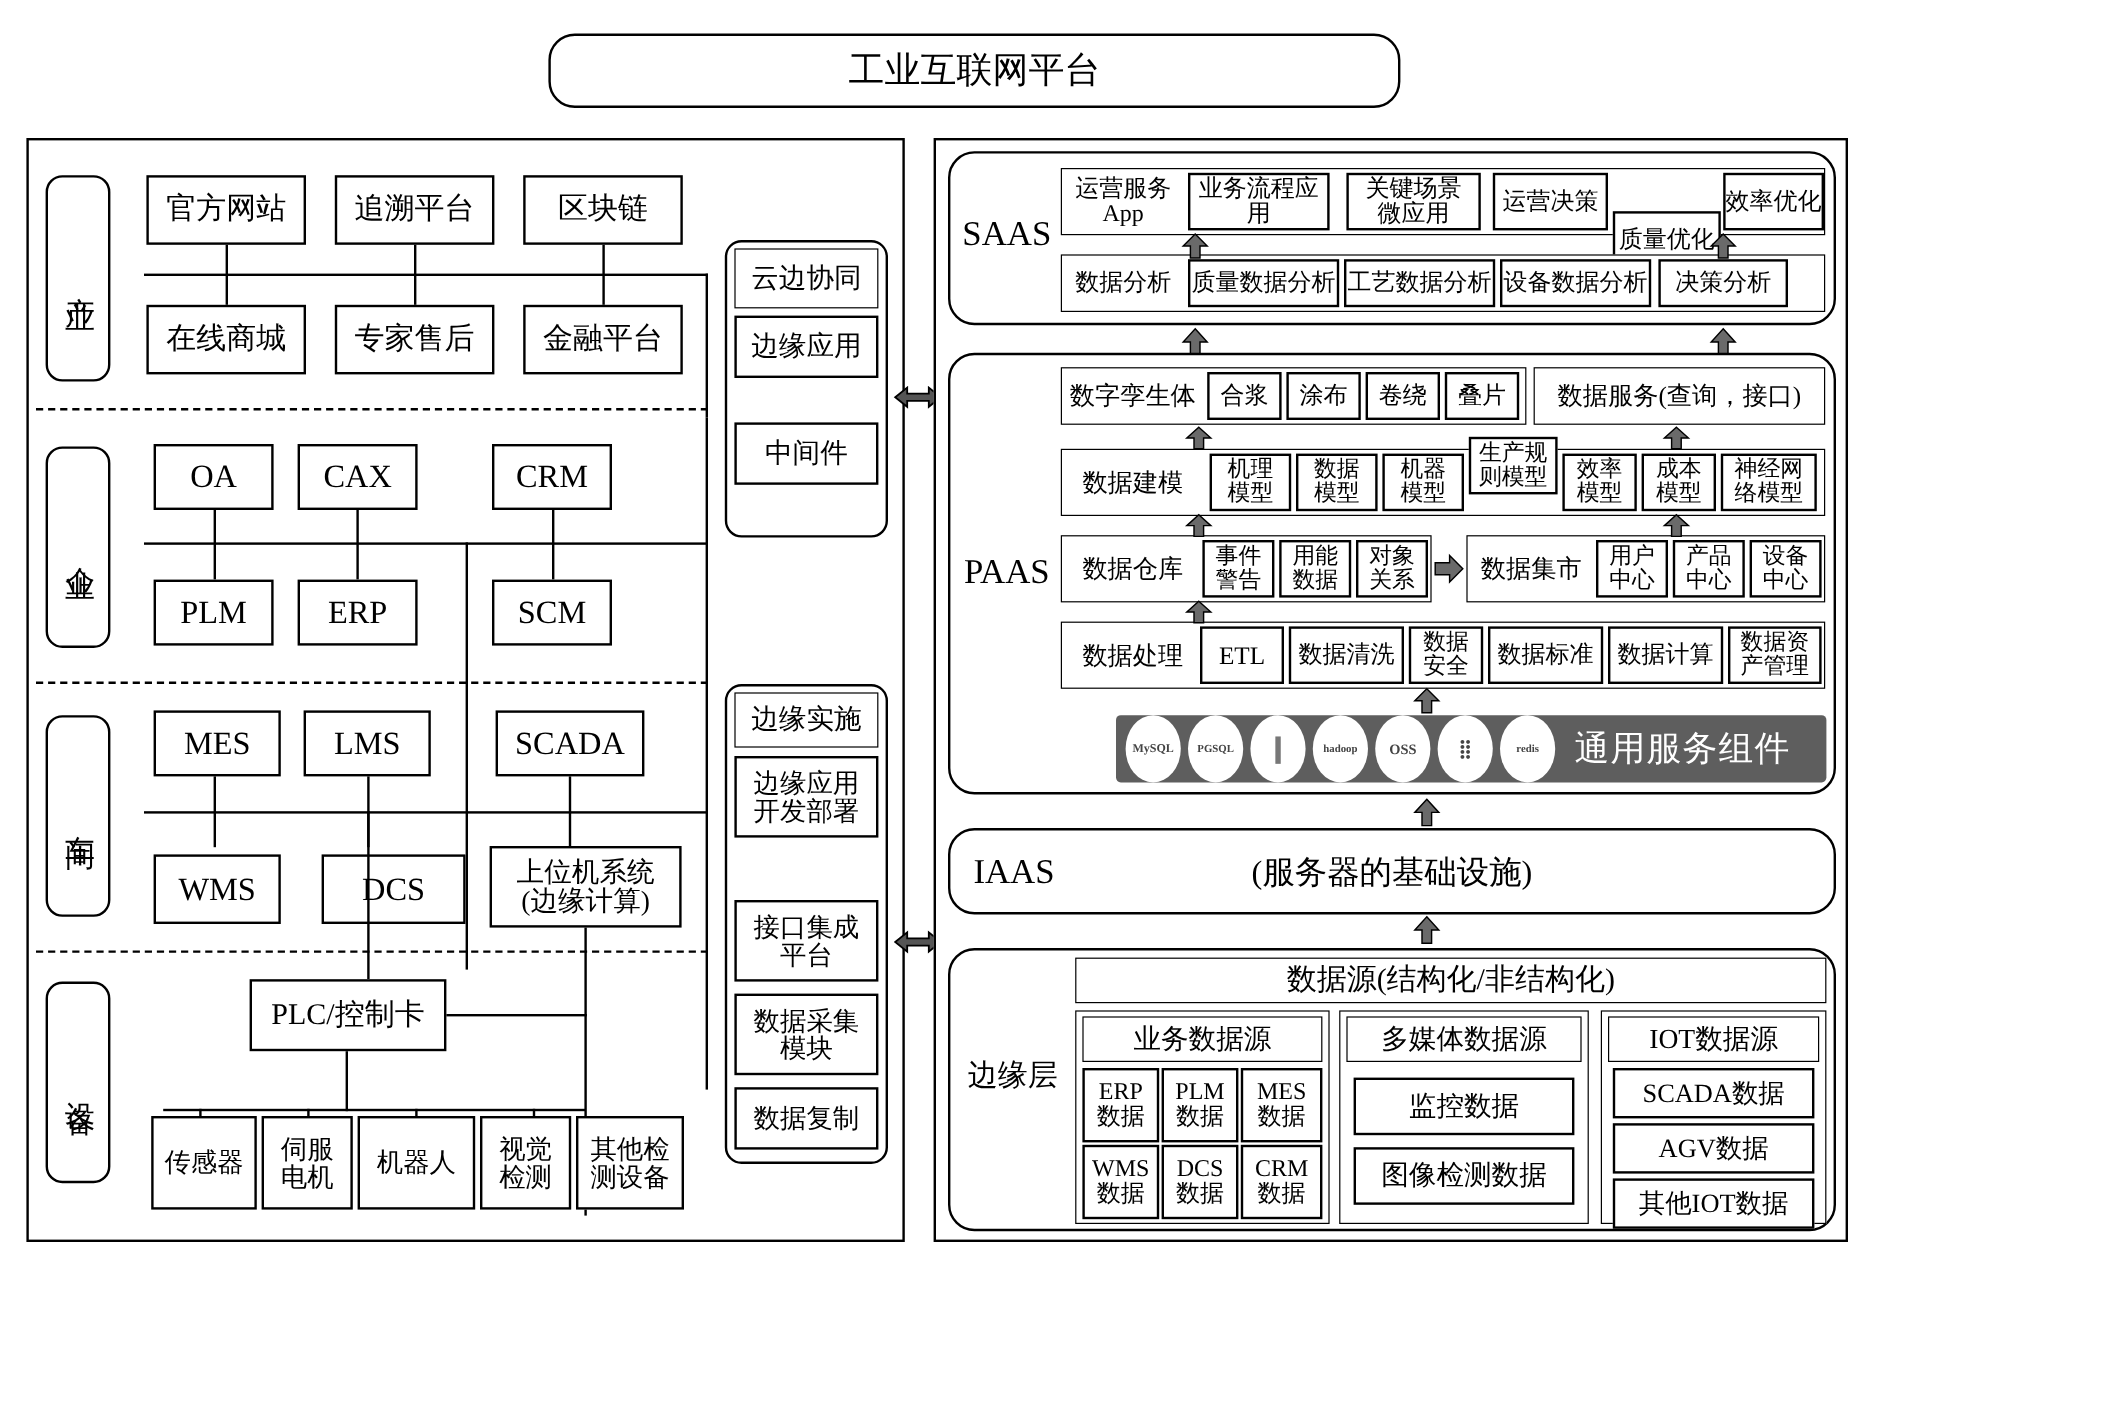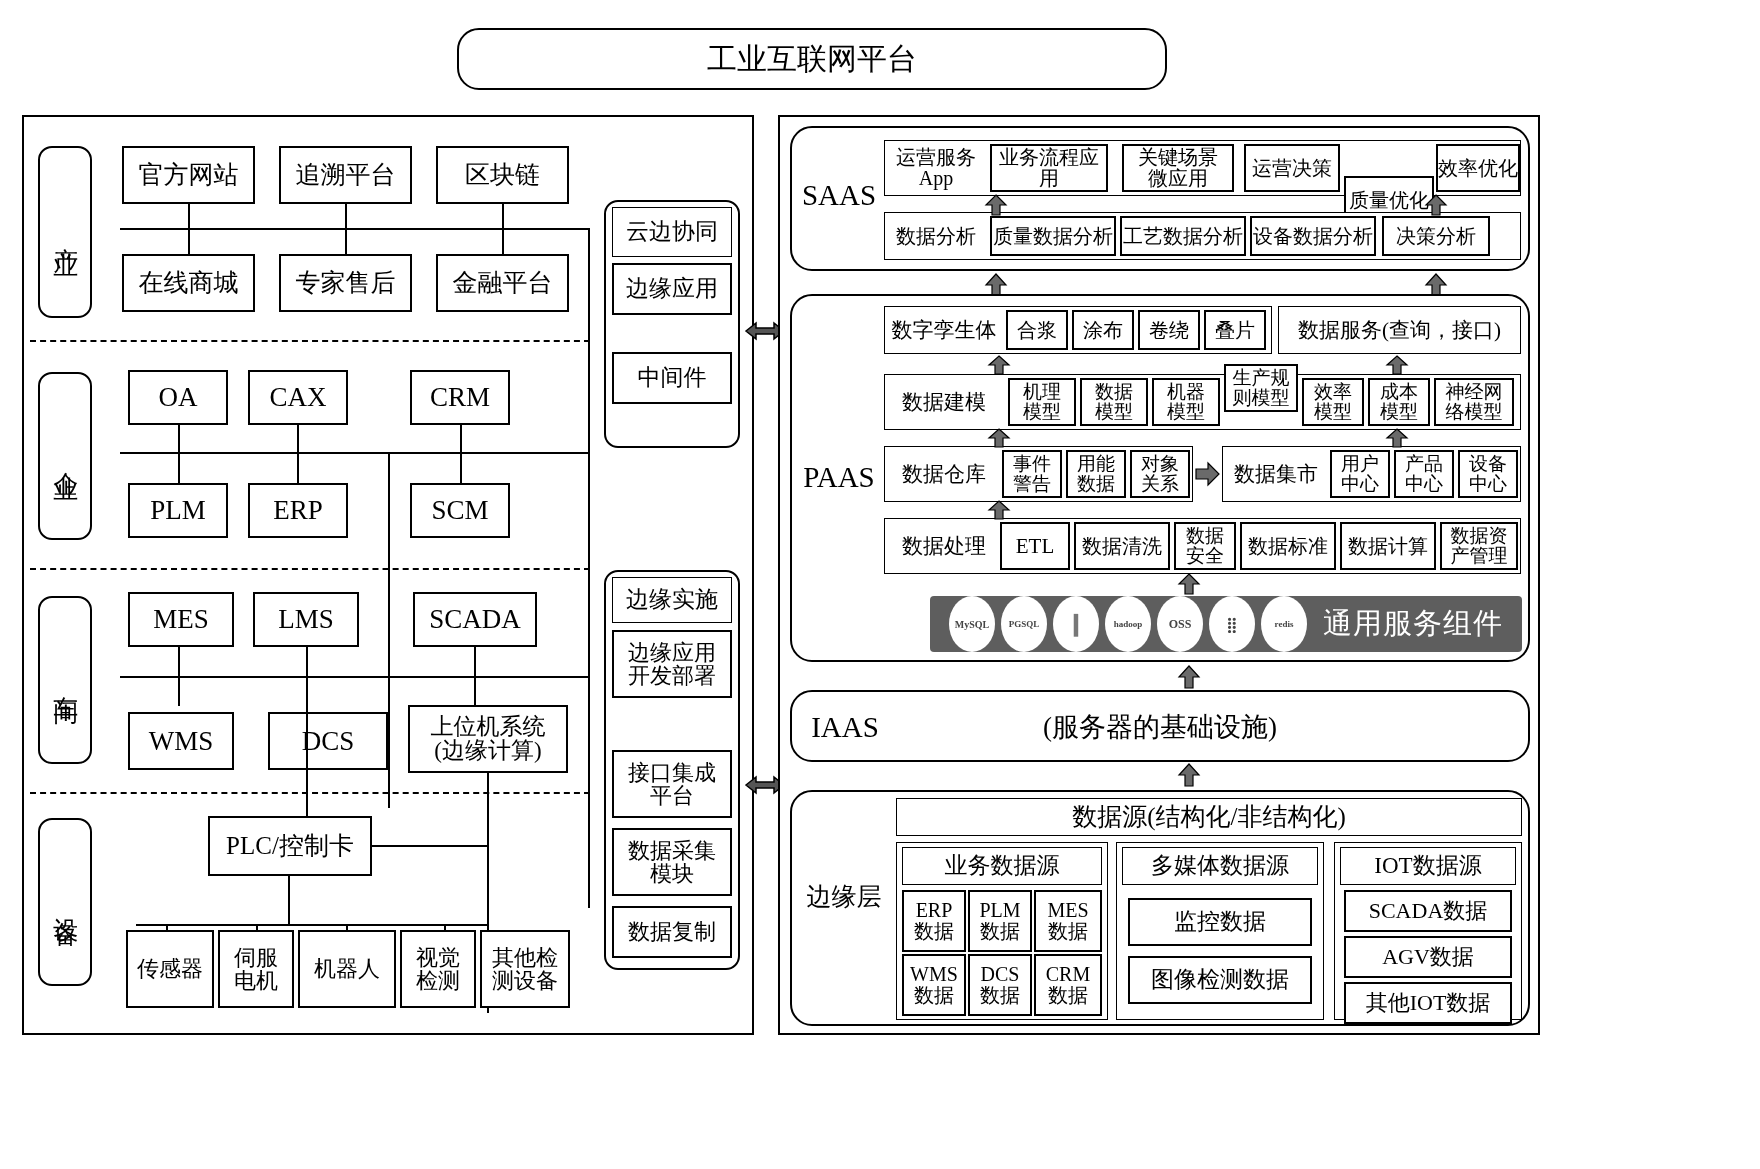--- a/index.html
+++ b/index.html
@@ -345,21 +345,21 @@
 <svg class="arr" style="left:1386px;top:429px;width:22px;height:18px;">
   <path d="M11,0 L21,9 L15,9 L15,18 L7,18 L7,9 L1,9 Z" fill="#6a6a6a" stroke="#000" stroke-width="1.2"></path>
 </svg>
 <svg class="arr" style="left:988px;top:501px;width:22px;height:18px;">
   <path d="M11,0 L21,9 L15,9 L15,18 L7,18 L7,9 L1,9 Z" fill="#6a6a6a" stroke="#000" stroke-width="1.2"></path>
 </svg>
 <svg class="arr" style="left:1178px;top:574px;width:22px;height:20px;">
   <path d="M11,0 L21,10 L15,10 L15,20 L7,20 L7,10 L1,10 Z" fill="#6a6a6a" stroke="#000" stroke-width="1.2"></path>
 </svg>
 
-<div class="logoband" style="left:930px;top:596px;width:592px;height:56px;justify-content:center;">
+<div class="logoband" style="left:930px;top:596px;width:592px;height:56px;">
   <div class="logo" style="font-size:10px;">MySQL</div>
   <div class="logo" style="font-size:9px;font-family:Liberation Serif, serif;">PGSQL</div>
   <div class="logo" style="font-size:22px;color:#777;">❙</div>
   <div class="logo" style="font-size:9px;">hadoop</div>
   <div class="logo" style="font-size:12px;">OSS</div>
   <div class="logo" style="font-size:16px;">⣿</div>
   <div class="logo" style="font-size:9px;">redis</div>
   <div class="logotext">通用服务组件</div>
 </div>
 

